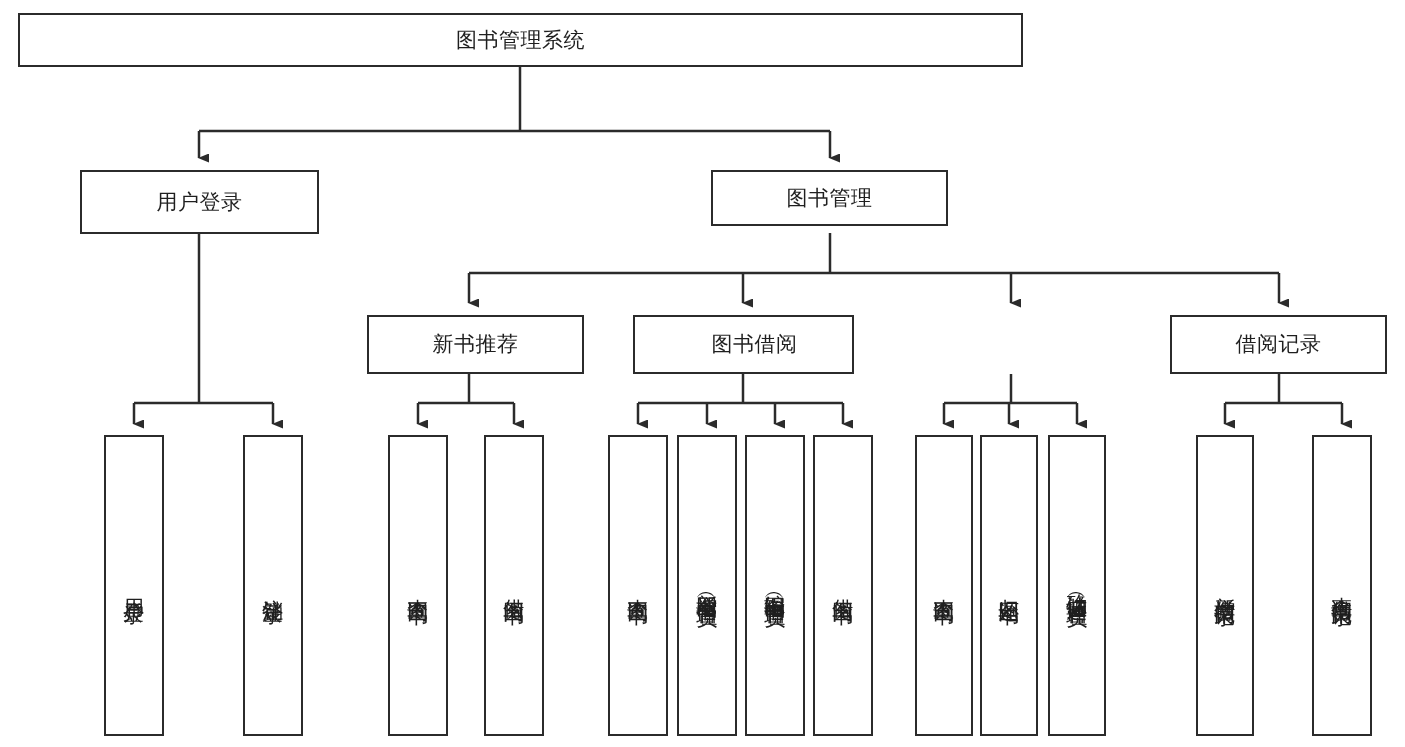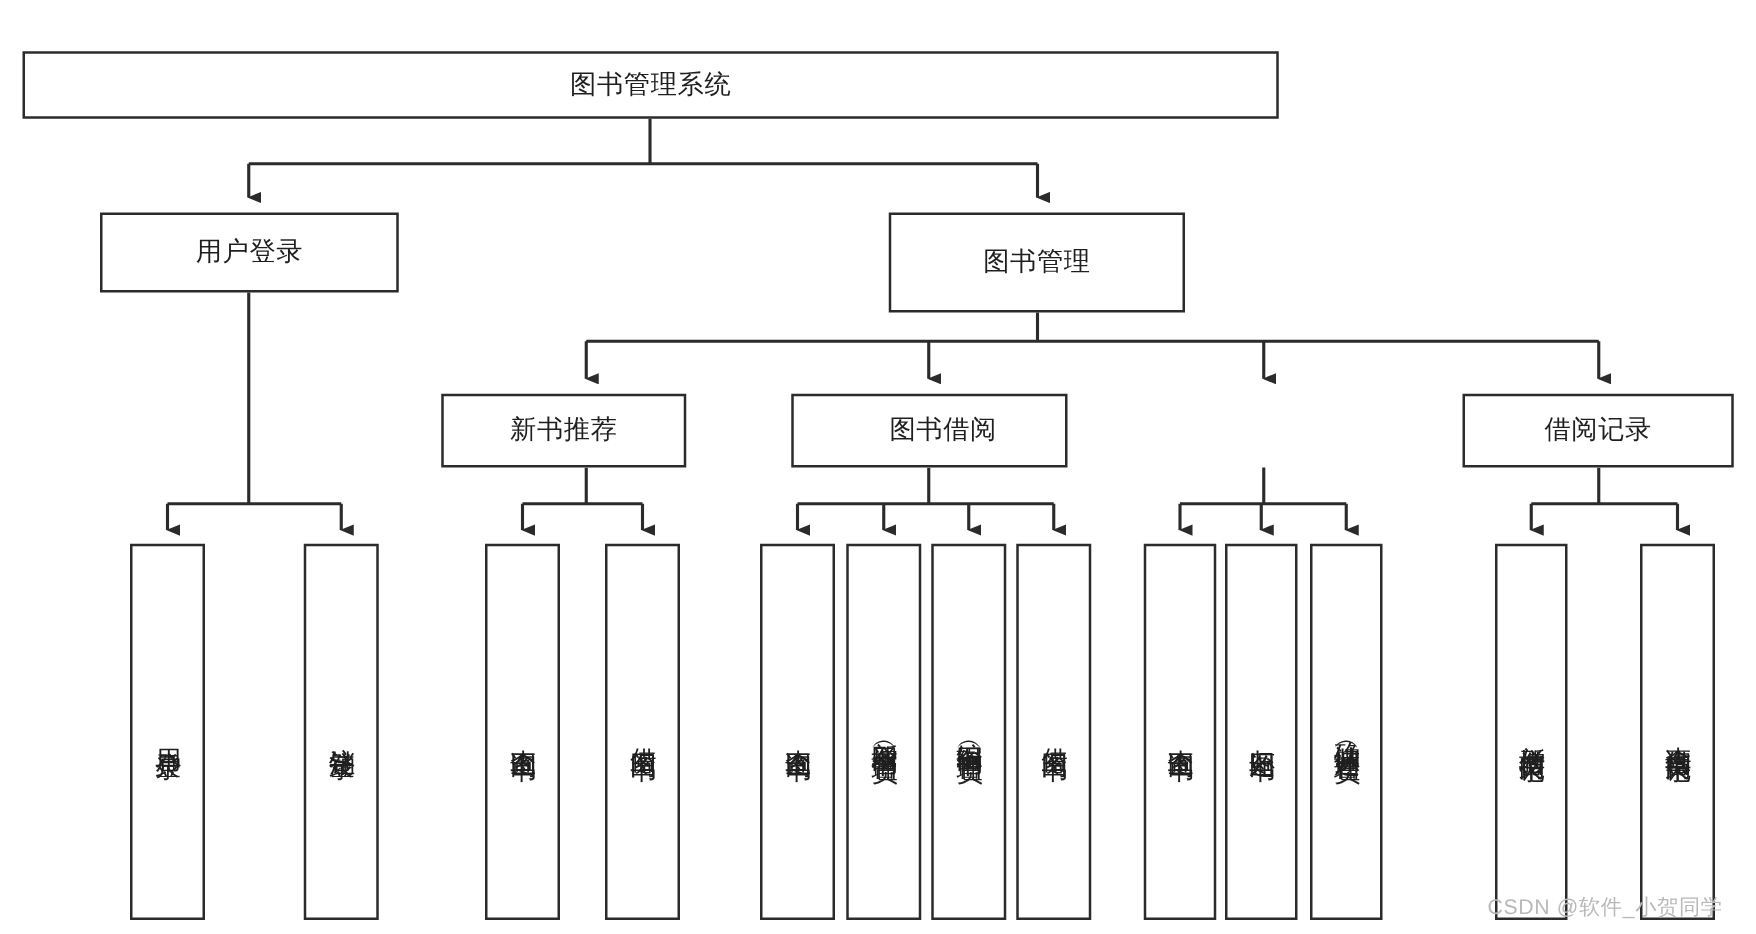--- a/index.html
+++ b/index.html
@@ -124,33 +124,33 @@
       <line x1="1009" y1="403" x2="1009" y2="424" marker-end="url(#arrowhead)"></line>
       <line x1="1077" y1="403" x2="1077" y2="424" marker-end="url(#arrowhead)"></line>
 
       <line x1="1279" y1="374" x2="1279" y2="403"></line>
       <line x1="1225" y1="403" x2="1342" y2="403"></line>
       <line x1="1225" y1="403" x2="1225" y2="424" marker-end="url(#arrowhead)"></line>
       <line x1="1342" y1="403" x2="1342" y2="424" marker-end="url(#arrowhead)"></line>
     </g>
   </svg>
 
-  <div class="node" style="left:18px; top:13px; width:1005px; height:54px;margin-top:28px;">
+  <div class="node" style="left:18px; top:13px; width:1005px; height:54px;">
     <span class="node-label">图书管理系统</span>
   </div>
 
   <div class="node" style="left:80px; top:170px; width:239px; height:64px;">
     <span class="node-label">用户登录</span>
   </div>
 
-  <div class="node" style="left:711px; top:170px; width:237px; height:80px;">
+  <div class="node" style="left:711px; top:170px; width:237px; height:56px;">
     <span class="node-label">图书管理</span>
   </div>
 
-  <div class="node" style="left:353px; top:315px; width:196px; height:59px;">
+  <div class="node" style="left:367px; top:315px; width:217px; height:59px;">
     <span class="node-label">新书推荐</span>
   </div>
 
   <div class="node" style="left:633px; top:315px; width:221px; height:59px;padding-left:22px;">
     <span class="node-label">图书借阅</span>
   </div>
 
 
   <div class="node" style="left:1170px; top:315px; width:217px; height:59px;">
     <span class="node-label">借阅记录</span>
@@ -201,15 +201,14 @@
   </div>
 
   <div class="node leaf" style="left:1196px; top:435px; width:58px; height:301px;">
     <span class="node-label">新增借阅记录</span>
   </div>
 
   <div class="node leaf" style="left:1312px; top:435px; width:60px; height:301px;">
     <span class="node-label">查询借阅记录</span>
   </div>
 
-  <div class="watermark" style="left:1190px; top:714px;">CSDN @软件_小贺同学</div>
 
 </div>
 
 </body></html>

